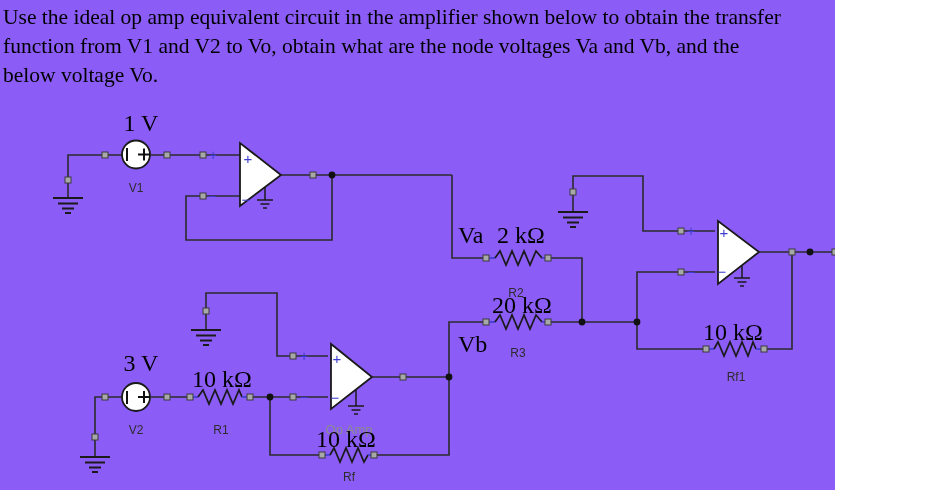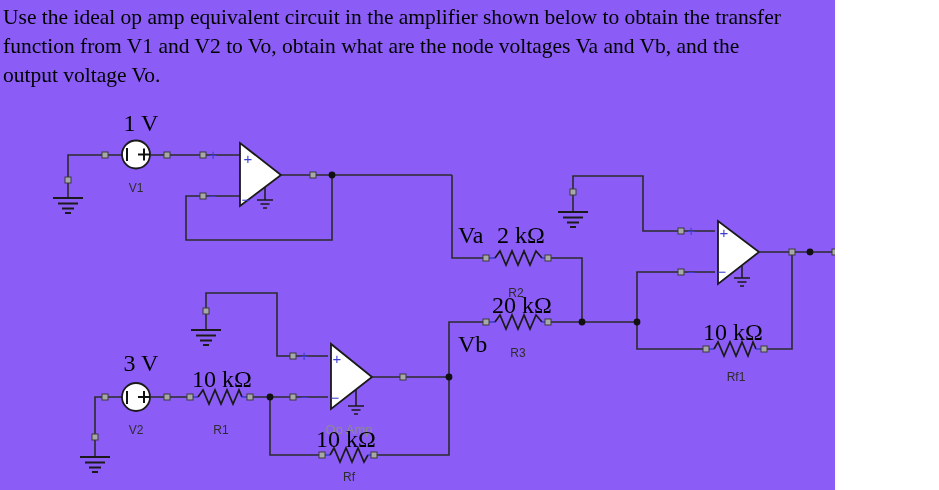--- a/index.html
+++ b/index.html
@@ -25,21 +25,21 @@
   .t-mark-in{font-family:"Liberation Sans",sans-serif;font-size:15px;fill:#3b3bd0;}
 </style>
 </head>
 <body>
 
 <div class="page">
 
   <div class="question">
     <div>Use the ideal op amp equivalent circuit in the amplifier shown below to obtain the transfer</div>
     <div>function from V1 and V2 to Vo, obtain what are the node voltages Va and Vb, and the</div>
-    <div>output voltage Vo.</div>
+    <div>below voltage Vo.</div>
   </div>
 
   <svg class="schematic" width="939" height="490" viewBox="0 0 939 490">
 
     <g>
       <polyline class="wire" points="68,198 68,155 122,155"></polyline>
       <g>
         <line class="gnd" x1="53" y1="198" x2="83" y2="198"></line>
         <line class="gnd" x1="58" y1="203.5" x2="78" y2="203.5"></line>
         <line class="gnd" x1="62" y1="208.5" x2="74" y2="208.5"></line>

